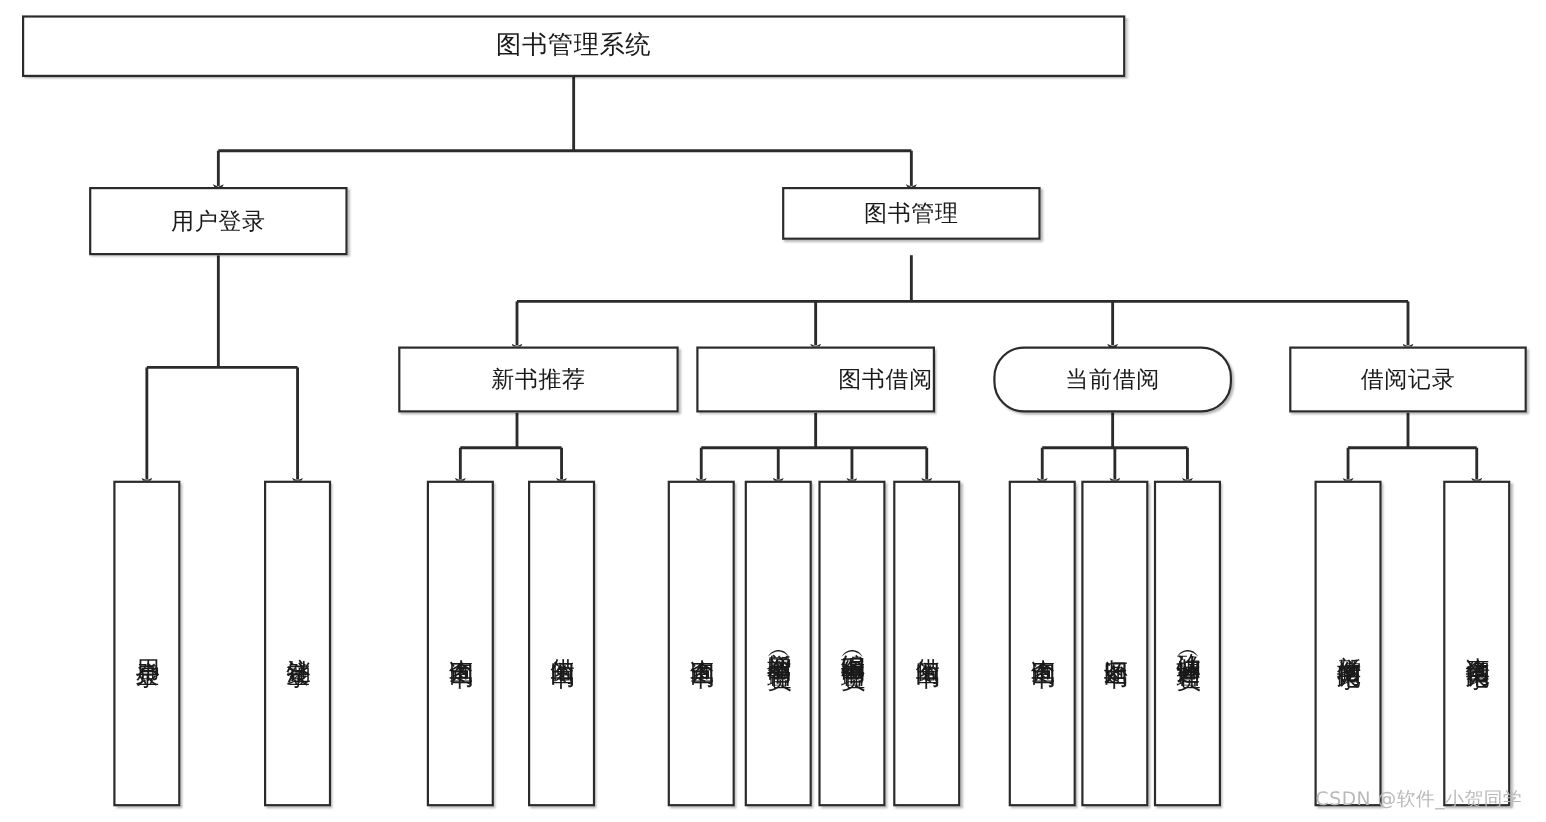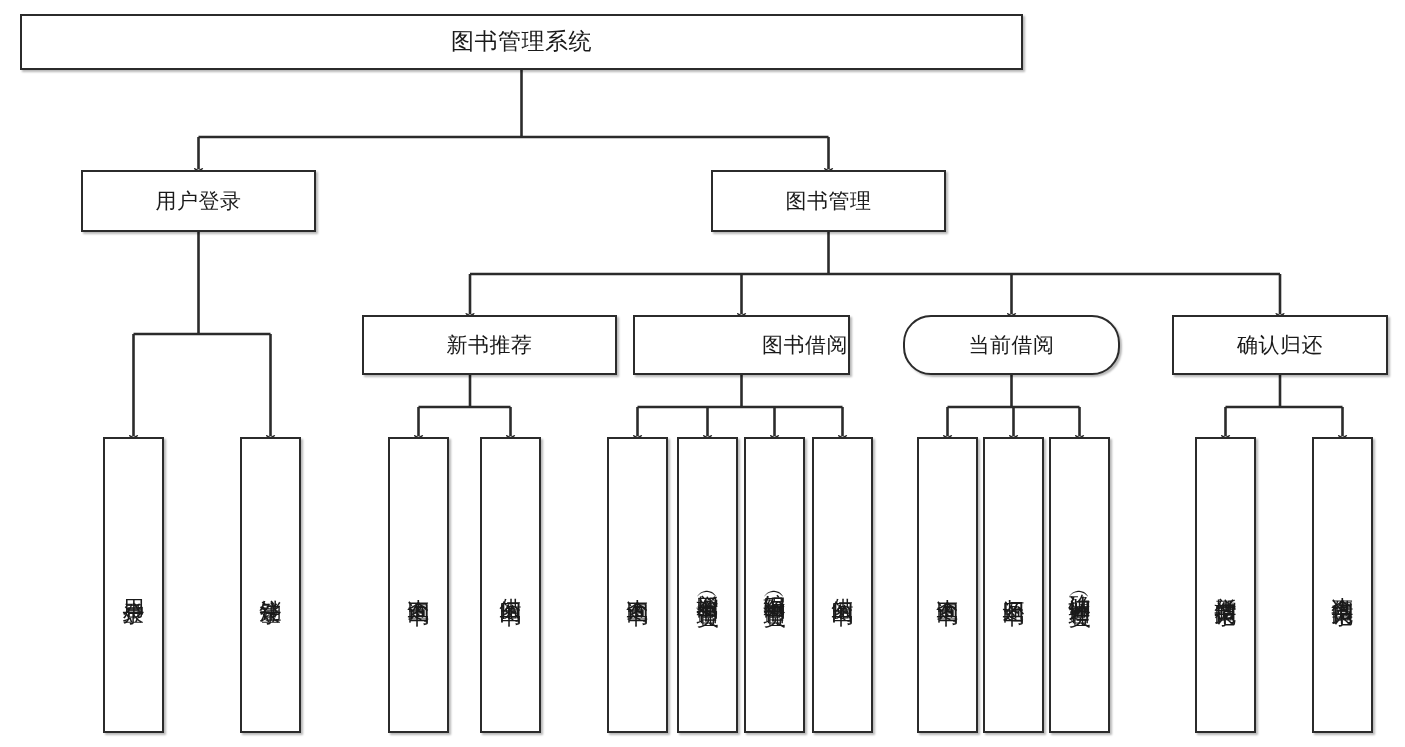--- a/index.html
+++ b/index.html
@@ -109,34 +109,34 @@
       </g>
   </svg>
 
   <div id="node-layer">
       <div class="node-box lvl0" style="left: 20px; top: 14px; width: 1003px; height: 56px;">
         <span class="node-label">图书管理系统</span>
       </div>
       <div class="node-box lvl1" style="left: 81px; top: 170px; width: 235px; height: 62px;">
         <span class="node-label">用户登录</span>
       </div>
-      <div class="node-box lvl1" style="left: 711px; top: 170px; width: 235px; height: 62px;">
+      <div class="node-box lvl1" style="left: 711px; top: 170px; width: 235px; height: 48px;">
         <span class="node-label">图书管理</span>
       </div>
       <div class="node-box lvl2" style="left: 362px; top: 315px; width: 255px; height: 60px;">
         <span class="node-label">新书推荐</span>
       </div>
       <div class="node-box lvl2" style="left: 633px; top: 315px; width: 217px; height: 60px; justify-content: flex-end;">
         <span class="node-label">图书借阅</span>
       </div>
       <div class="node-box lvl2" style="left: 903px; top: 315px; width: 217px; height: 60px; border-radius: 28px;">
         <span class="node-label">当前借阅</span>
       </div>
       <div class="node-box lvl2" style="left: 1172px; top: 315px; width: 216px; height: 60px;">
-        <span class="node-label">确认归还</span>
+        <span class="node-label">借阅记录</span>
       </div>
       <div class="node-box lvl3 vertical" style="left: 103px; top: 437px; width: 61px; height: 296px;">
         <span class="node-label">用户登录</span>
       </div>
       <div class="node-box lvl3 vertical" style="left: 240px; top: 437px; width: 61px; height: 296px;">
         <span class="node-label">注销登录</span>
       </div>
       <div class="node-box lvl3 vertical" style="left: 388px; top: 437px; width: 61px; height: 296px;">
         <span class="node-label">查询图书</span>
       </div>
@@ -165,13 +165,14 @@
         <span class="node-label">确认归还（管理员）</span>
       </div>
       <div class="node-box lvl3 vertical" style="left: 1195px; top: 437px; width: 61px; height: 296px;">
         <span class="node-label">新增借阅记录</span>
       </div>
       <div class="node-box lvl3 vertical" style="left: 1312px; top: 437px; width: 61px; height: 296px;">
         <span class="node-label">查询借阅记录</span>
       </div>
     </div>
 
+  <div class="watermark" style="left: 1196px; top: 715px;">CSDN @软件_小贺同学</div>
 </div>
 
 </body></html>

